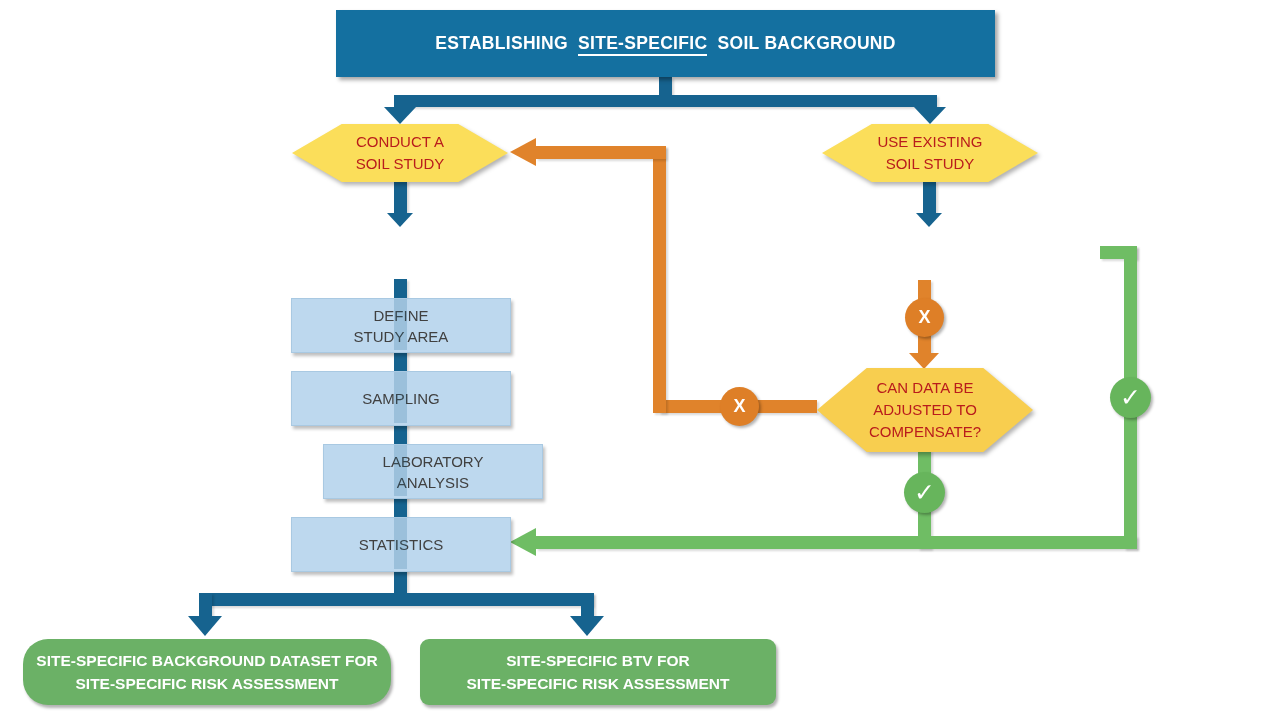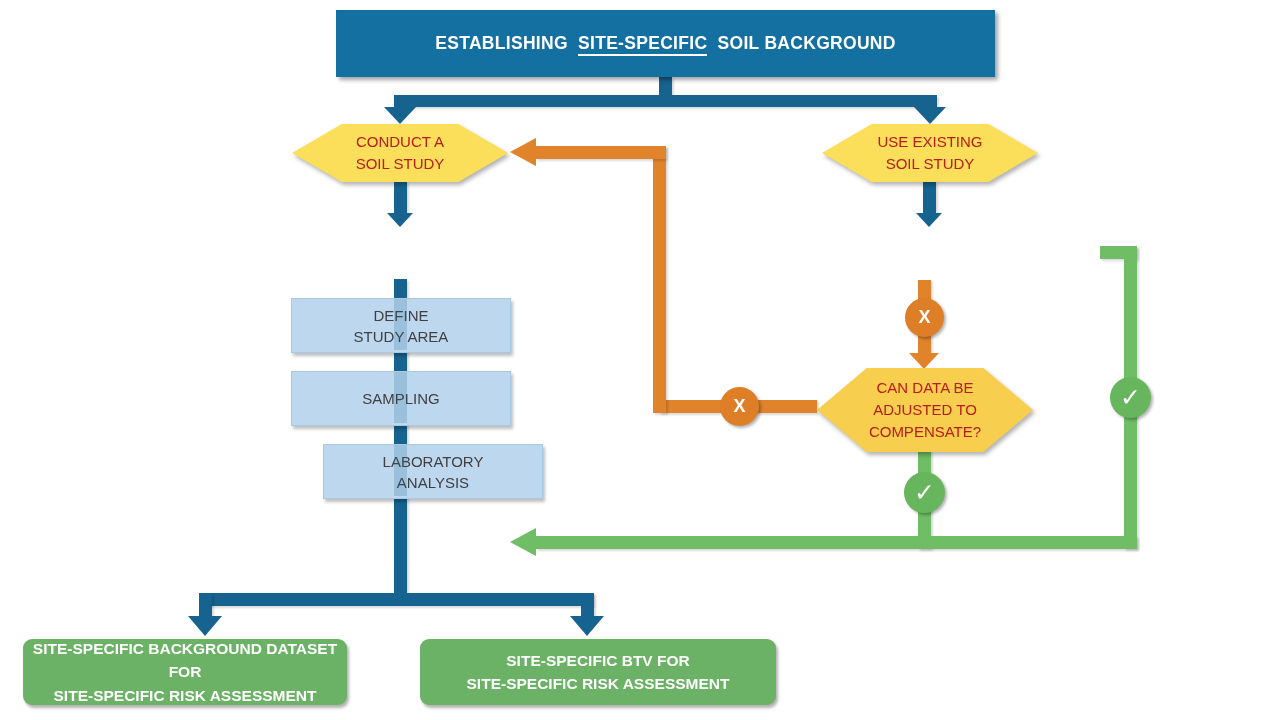--- a/index.html
+++ b/index.html
@@ -98,33 +98,34 @@
     <div class="hex hex-yellow ml">USE EXISTING
 SOIL STUDY</div>
   </div>
 
 
   <div class="shape step-box ml" style="left:291px;top:298px;width:218px;height:53px;">DEFINE
 STUDY AREA</div>
   <div class="shape step-box ml" style="left:291px;top:371px;width:218px;height:53px;">SAMPLING</div>
   <div class="shape step-box ml" style="left:291px;top:444px;width:218px;height:53px;margin-left:32px;">LABORATORY
 ANALYSIS</div>
+  <div class="shape step-box ml" style="left:291px;top:517px;width:218px;height:53px;">STATISTICS</div>
 
   <div class="stripe" style="left:394px;top:299px;width:13px;height:51px;"></div>
   <div class="stripe" style="left:394px;top:372px;width:13px;height:51px;"></div>
   <div class="stripe" style="left:394px;top:445px;width:13px;height:51px;"></div>
   <div class="stripe" style="left:394px;top:518px;width:13px;height:51px;"></div>
 
   <div class="hex-wrap" style="left:817px;top:368px;width:216px;height:84px;">
     <div class="hex hex-gold ml">CAN DATA BE
 ADJUSTED TO
 COMPENSATE?</div>
   </div>
 
-  <div class="shape outcome-box ml" style="left:23px;top:639px;width:324px;height:66px;">SITE-SPECIFIC BACKGROUND DATASET FOR
+  <div class="shape outcome-box ml" style="left:23px;top:639px;width:368px;height:66px;border-radius:25px;">SITE-SPECIFIC BACKGROUND DATASET FOR
 SITE-SPECIFIC RISK ASSESSMENT</div>
   <div class="shape outcome-box ml" style="left:420px;top:639px;width:356px;height:66px;">SITE-SPECIFIC BTV FOR
 SITE-SPECIFIC RISK ASSESSMENT</div>
 
   <div class="badge badge-orange" style="left:905px;top:298px;width:39px;height:39px;">
       <span>X</span>
     </div>
   <div class="badge badge-orange" style="left:720px;top:387px;width:39px;height:39px;">
       <span>X</span>
     </div>

